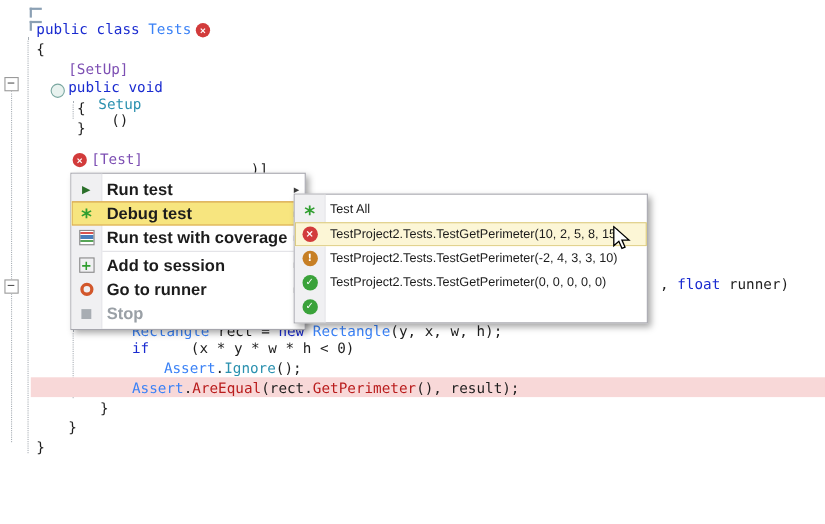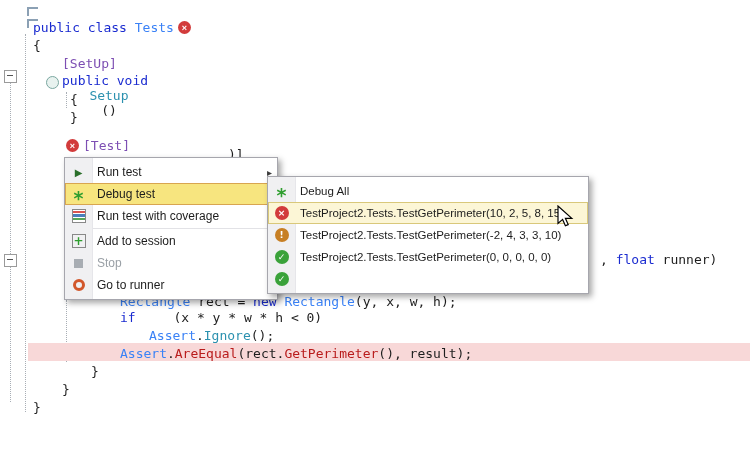--- a/index.html
+++ b/index.html
@@ -41,21 +41,21 @@
         box-shadow:3px 3px 6px rgba(0,0,0,.35);padding:3px 0;}
   .menu .icon-strip{position:absolute;left:0;top:0;bottom:0;width:27px;background:#f0f0f2;border-right:1px solid #e6e6ea;}
   .ctx{left:64px;top:157px;width:212px;z-index:10;}
   .sub{left:267px;top:176px;width:320px;z-index:11;}
   .menu-item{position:relative;display:flex;align-items:center;height:22px;padding-right:14px;z-index:2;}
   .menu-item.selected{background:#f7e57f;box-shadow:inset 0 0 0 1px #d8a550;}
   .menu-item.hovered{background:#fcf6d6;box-shadow:inset 0 0 0 1px #d9c87a;}
   .menu-item.disabled .mi-label{color:#9aa0a6;}
   .mi-cell{width:27px;flex:none;display:flex;align-items:center;justify-content:center;}
   .mi-label{margin-left:5px;color:#1c1c1c;white-space:nowrap;}
-  .ctx .mi-label{font-size:12px;}
+  .ctx .mi-label{font-size:15px;font-weight:bold;}
   .sub .mi-label{font-size:11.5px;}
   .mi-arrow{position:absolute;right:5px;font-size:10px;color:#3c3c3c;}
   .menu-sep{height:1px;background:#e2e2e6;margin:1px 2px 1px 28px;z-index:2;position:relative;}
 
   
   .glyph{display:flex;align-items:center;justify-content:center;font-family:"DejaVu Sans",sans-serif;}
   .glyph.run-test-icon{color:#2a6f2a;font-size:10px;}
   .glyph.debug-test-icon,.glyph.st-debug{color:#2f9e2f;font-size:19px;font-weight:700;transform:translateY(4px);}
   .glyph.coverage-icon{width:12px;height:12px;border:1px solid #888;
         background:linear-gradient(to bottom,#fff 0 1px,#d9534f 1px 3px,#fff 3px 4px,#4a7ebb 4px 7px,#fff 7px 8px,#56a556 8px 10px,#fff 10px 12px);}
@@ -131,44 +131,44 @@
           <span class="mi-arrow">▸</span>
         </div>
         <div class="menu-sep"></div>
         <div class="menu-item">
           <span class="mi-cell">
             <span class="glyph add-session-icon">+</span>
           </span>
           <span class="mi-label">Add to session</span>
           <span class="mi-arrow">▸</span>
         </div>
-        <div class="menu-item disabled">
-          <span class="mi-cell">
-            <span class="glyph stop-icon"></span>
-          </span>
-          <span class="mi-label">Stop</span>
-        </div>
         <div class="menu-item">
           <span class="mi-cell">
             <span class="glyph go-to-runner-icon"></span>
           </span>
           <span class="mi-label">Go to runner</span>
           <span class="mi-arrow">▸</span>
+        </div>
+        <div class="menu-item disabled">
+          <span class="mi-cell">
+            <span class="glyph stop-icon"></span>
+          </span>
+          <span class="mi-label">Stop</span>
         </div>
       </div>
   </div>
 
   <div class="menu sub">
     <div class="icon-strip"></div>
     <div id="sub-items">
         <div class="menu-item">
           <span class="mi-cell">
             <span class="glyph st-debug">*</span>
           </span>
-          <span class="mi-label">Debug All</span>
+          <span class="mi-label">Test All</span>
         </div>
         <div class="menu-item hovered">
           <span class="mi-cell">
             <span class="glyph st-failed">×</span>
           </span>
           <span class="mi-label">TestProject2.Tests.TestGetPerimeter(10, 2, 5, 8, 15)</span>
         </div>
         <div class="menu-item">
           <span class="mi-cell">
             <span class="glyph st-inconclusive">!</span>

